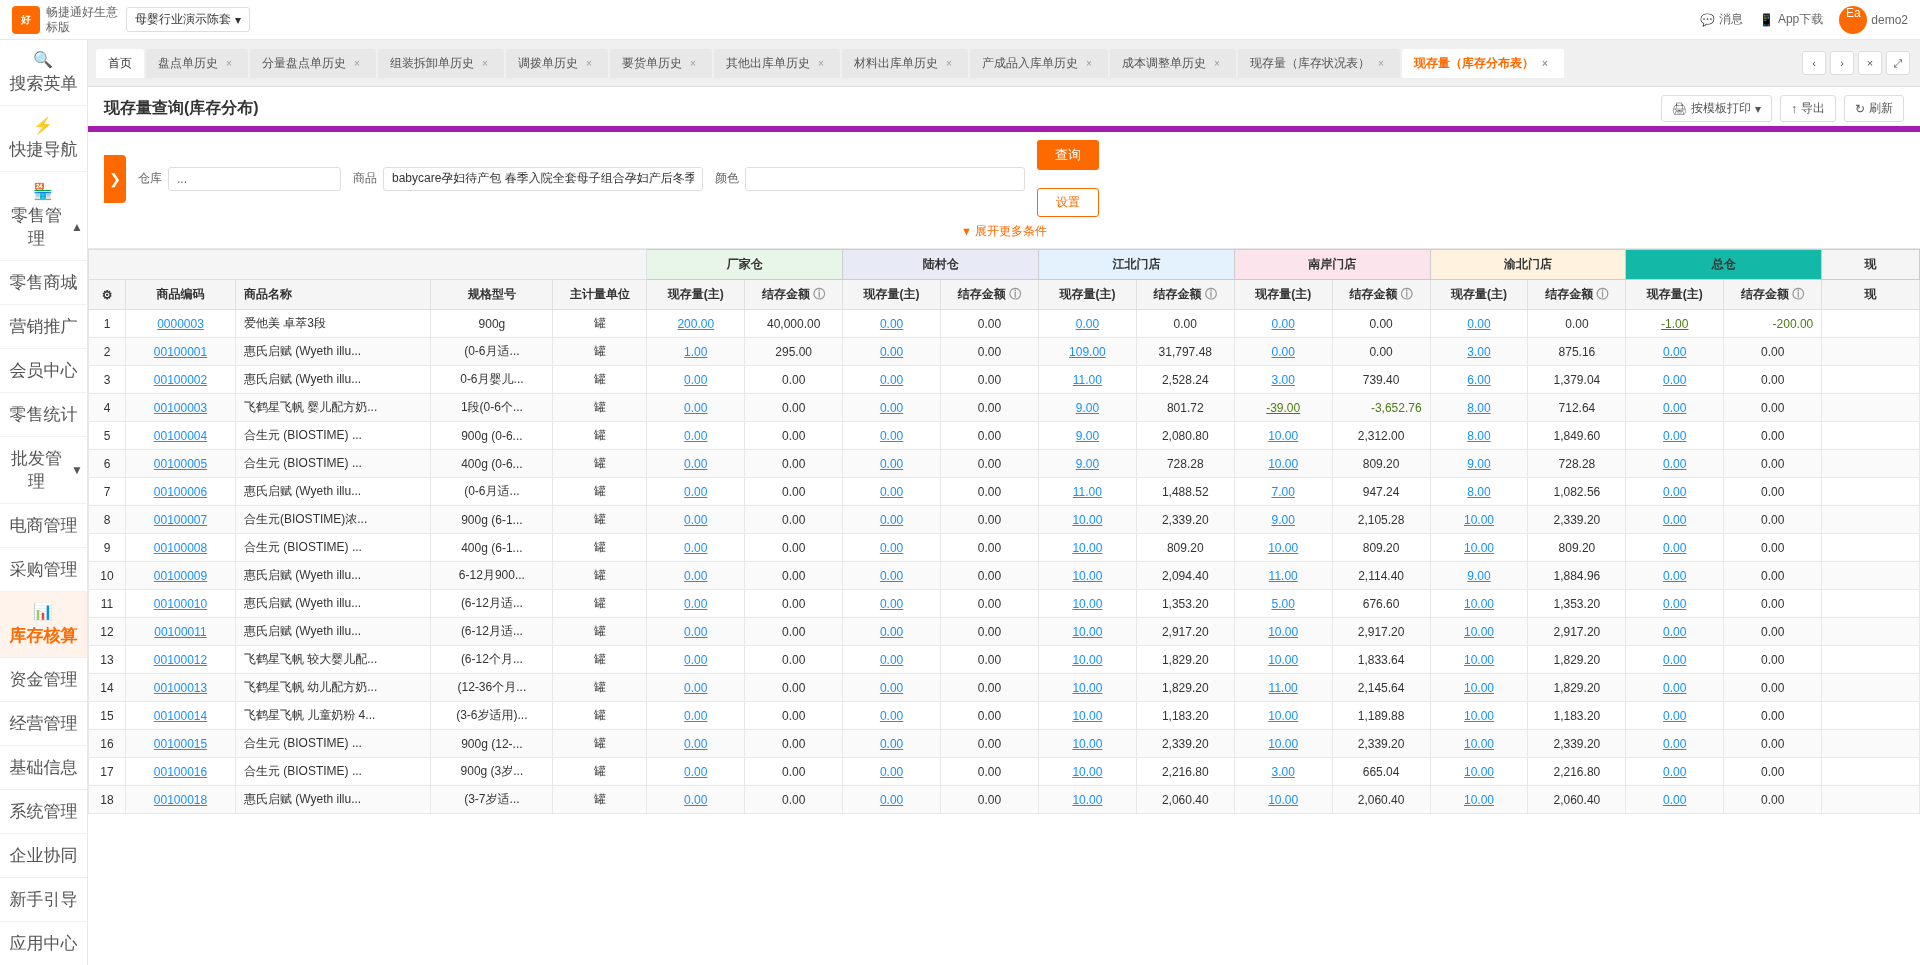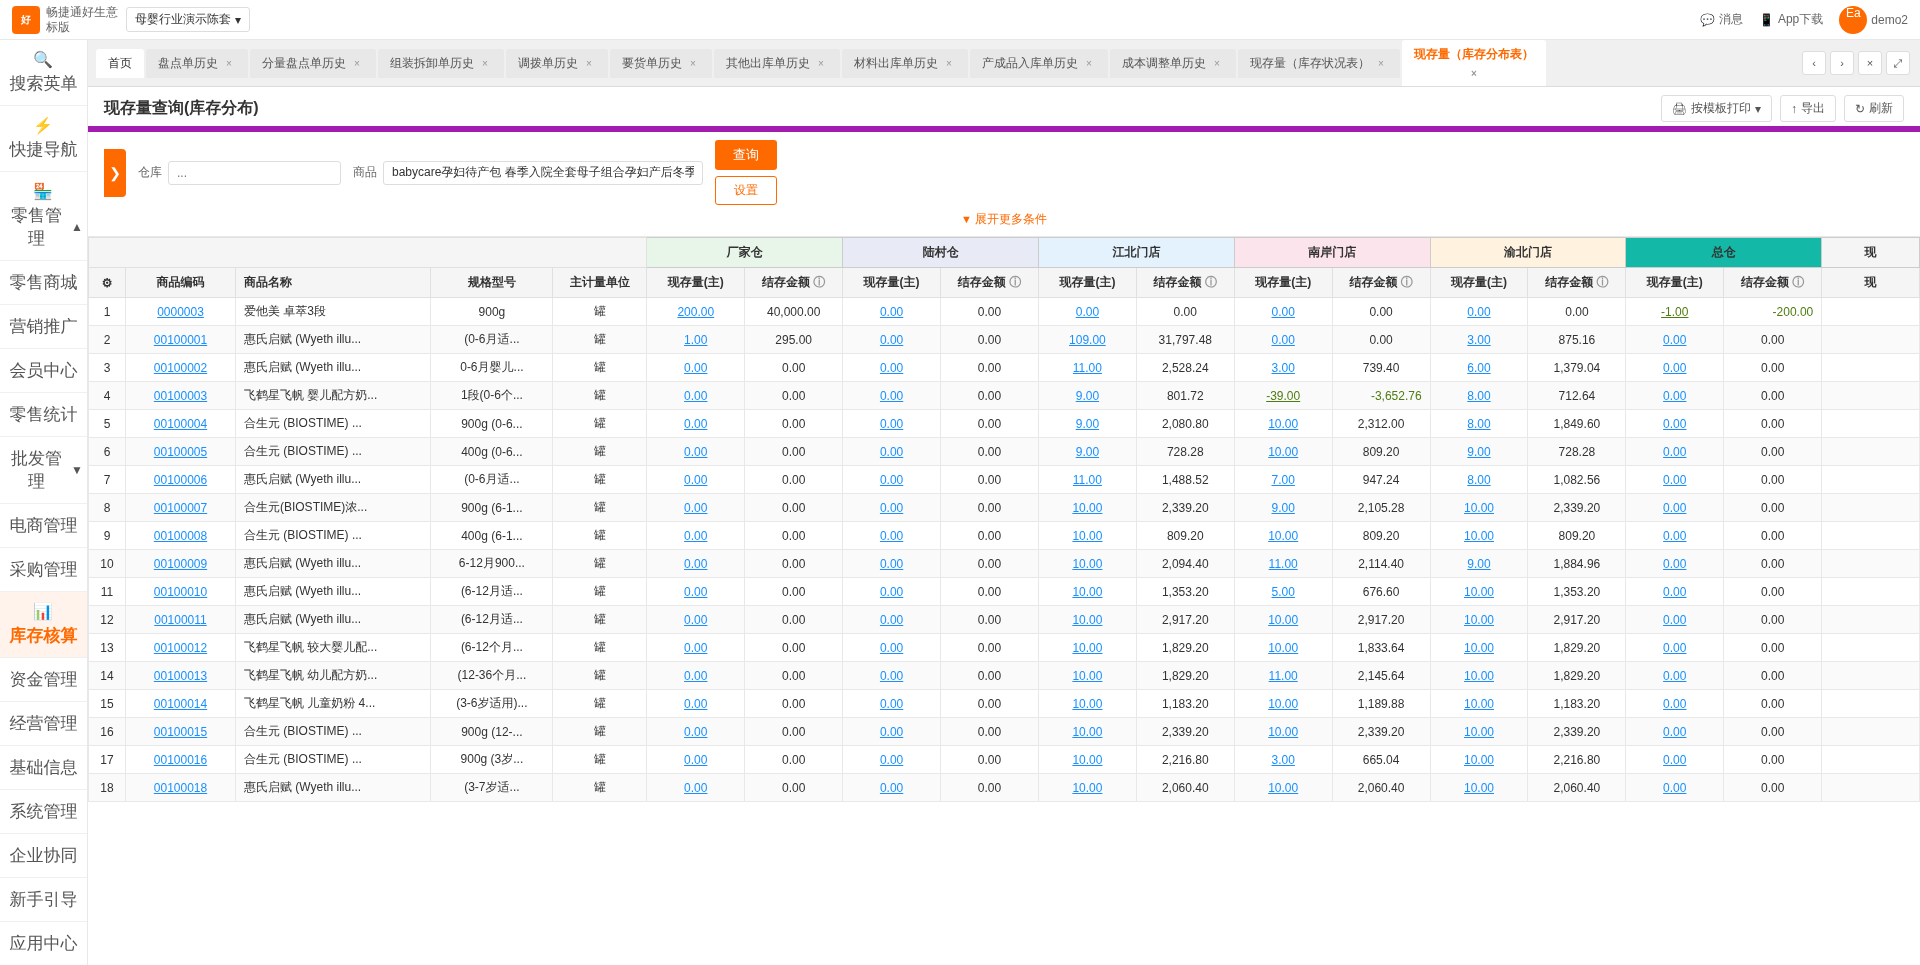--- a/index.html
+++ b/index.html
@@ -108,21 +108,20 @@
       margin-right: 2px;
       cursor: pointer;
       color: #555;
       font-size: 12px;
       white-space: nowrap;
     }
     .tab-item.active {
       background: #fff;
       color: #ff6a00;
       font-weight: bold;
-      flex-direction: column;
     }
     .tab-close {
       width: 14px; height: 14px;
       border-radius: 50%;
       display: flex; align-items: center; justify-content: center;
       color: #999; font-size: 10px;
     }
     .home-tab {
       display: inline-flex; align-items: center;
       padding: 6px 12px;
@@ -202,21 +201,21 @@
     }
     .settings-btn {
       background: #fff; color: #ff6a00;
       border: 1px solid #ff6a00; border-radius: 3px;
       padding: 5px 14px;
       font-size: 12px;
       cursor: pointer;
       display: block;
       margin-top: 4px;
     }
-    .btn-group { display: flex; flex-direction: column; gap: 2px; }
+    .btn-group { display: flex; flex-direction: column; gap: 14px; }
     .expand-more {
       display: flex; align-items: center; justify-content: center;
       margin-top: 6px; cursor: pointer; color: #ff6a00;
     }
     .side-expand-btn {
       width: 22px; height: 48px;
       background: #ff6a00;
       border-radius: 0 4px 4px 0;
       display: flex; align-items: center; justify-content: center;
       color: #fff; font-size: 14px;
@@ -469,20 +468,24 @@
     <div class="filter-area">
       <div class="filter-row">
         <div class="side-expand-btn">❯</div>
         <div class="filter-item">
           <span class="filter-label">仓库</span>
           <input class="filter-input" type="text" value="" placeholder="..." style="">
         </div>
         <div class="filter-item">
           <span class="filter-label">商品</span>
           <input class="filter-input filter-input-wide" type="text" value="babycare孕妇待产包 春季入院全套母子组合孕妇产后冬季月子用品 22件套 × ..." style="">
+        </div>
+        <div class="filter-item">
+          <span class="filter-label">颜色</span>
+          <input class="filter-input filter-input-color" type="text" style="">
         </div>
         <div class="btn-group">
           <button class="query-btn">查询</button>
           <button class="settings-btn">设置</button>
         </div>
       </div>
       <div class="expand-more">
         <span style="color:#ff6a00; font-size:11px;">▼ <span>展开更多条件</span></span>
       </div>
     </div>

